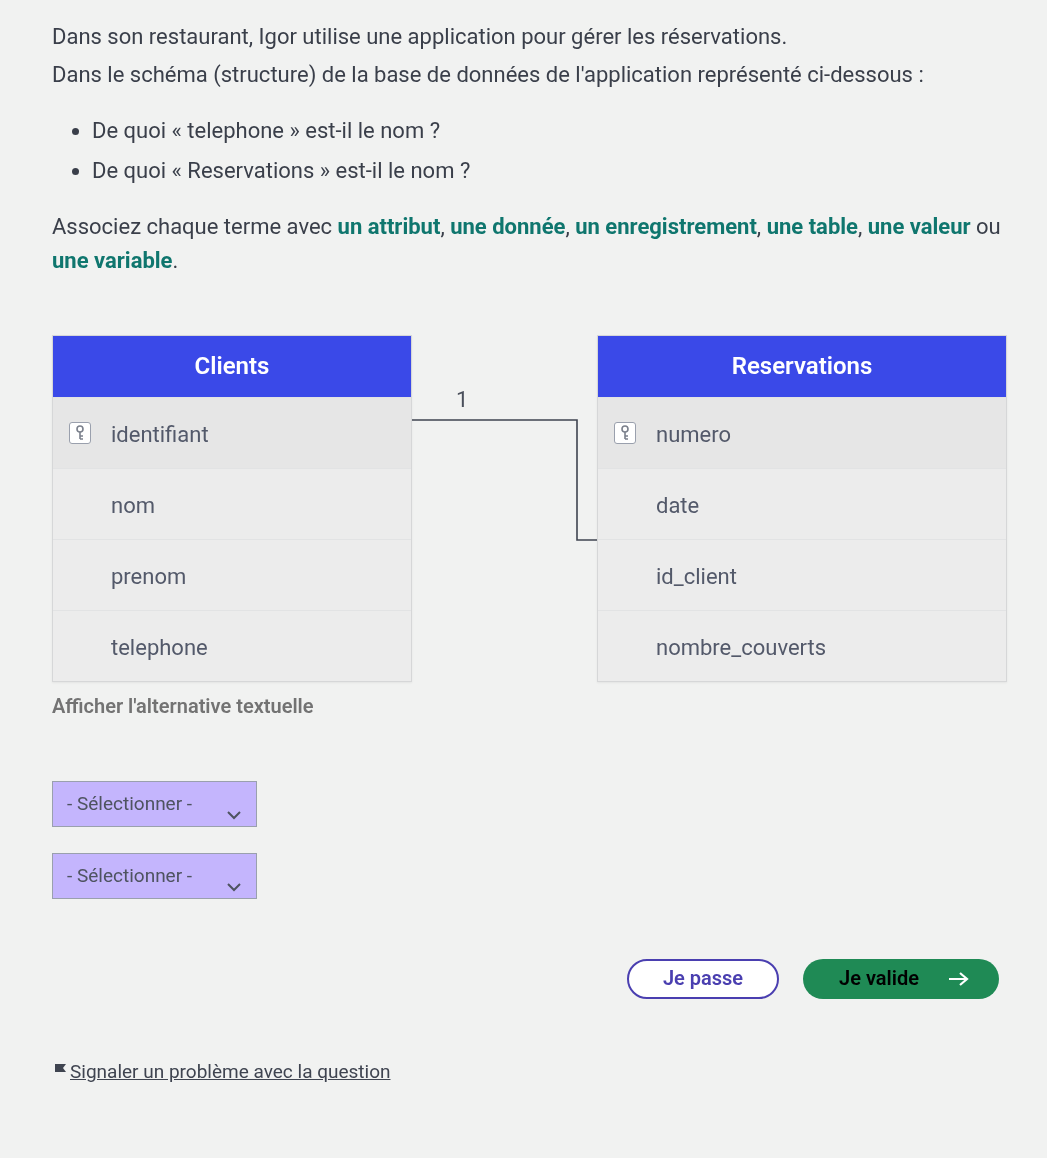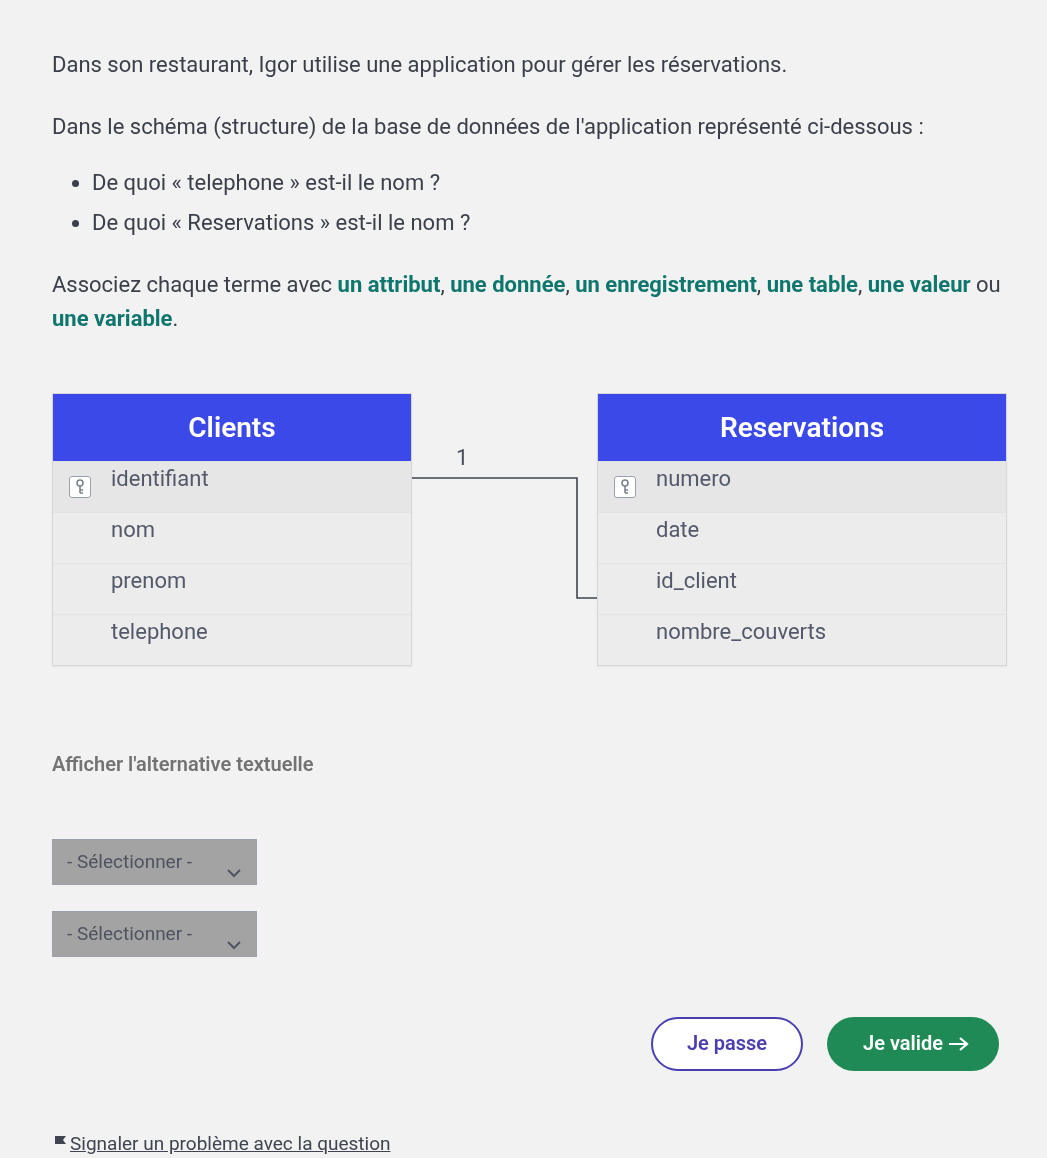--- a/index.html
+++ b/index.html
@@ -5,21 +5,21 @@
   * { box-sizing: border-box; margin: 0; padding: 0; }
   body {
     font-family: -apple-system, BlinkMacSystemFont, "Segoe UI", Roboto, Arial, sans-serif;
     background: #f1f2f1;
     color: #3a3f4a;
     width: 1047px;
     padding: 20px 40px 40px 52px;
     font-size: 22px;
     line-height: 1.55;
   }
-  .question-text p { margin-bottom: 4px; margin-top: 28px; }
+  .question-text p { margin-bottom: 4px; }
   .question-text ul { margin: 22px 0 22px 40px; }
   .question-text li { margin-bottom: 6px; }
   .assoc-line { margin-top: 6px; }
   .bold { font-weight: 700; color: #0f766e; }
 
   .schema-wrap {
     position: relative;
     margin-top: 56px;
     height: 310px;
   }
@@ -30,27 +30,27 @@
     background: #fff;
     box-shadow: 0 1px 2px rgba(0,0,0,0.06);
   }
   .table-left { left: 0; top: 0; }
   .table-right { right: 0; top: 0; width: 410px; }
   .table-header {
     background: #3a49e8;
     color: #fff;
     text-align: center;
     font-weight: 600;
-    font-size: 28px;
+    font-size: 24px;
     padding: 12px 8px;
   }
   .table-row {
     display: flex;
     align-items: center;
-    padding: 0 18px 16px 58px;
+    padding: 20px 18px 16px 58px;
     border-top: 1px solid #e2e3e4;
     font-size: 22px;
     color: #53596a;
     background: #ececec;
     position: relative;
   }
   .table-row.pk { background: #e6e6e6; }
   .key-icon {
     position: absolute;
     left: 16px;
@@ -94,21 +94,21 @@
     display: flex;
     align-items: center;
     gap: 10px;
     margin-bottom: 26px;
     font-size: 20px;
     color: #4e5360;
   }
   .select-box {
     position: relative;
     border: 1px solid #9aa0ad;
-    background: #a3a3a3;
+    background: #c4b5fd;
     height: 46px;
     display: flex;
     align-items: center;
     padding: 0 46px 0 14px;
     font-size: 19px;
     color: #4e5360;
     cursor: pointer;
     min-width: 205px;
   }
   .select-box .chev {
@@ -120,41 +120,41 @@
   .select-box .chev svg { width: 16px; height: 10px; stroke: #4e5360; fill: none; stroke-width: 2; }
 
   .footer-actions {
     margin-top: 60px;
     display: flex;
     justify-content: flex-end;
     gap: 24px;
     padding-right: 8px;
   }
   .btn {
-    height: 54px;
+    height: 40px;
     border-radius: 28px;
     font-size: 20px;
     font-weight: 600;
     display: inline-flex;
     align-items: center;
     justify-content: center;
     padding: 0 34px;
     cursor: pointer;
     white-space: nowrap;
   }
   .btn-skip {
     background: #fff;
     color: #4a3fb0;
     border: 2px solid #4a3fb0;
   }
   .btn-valid {
     background: #1f8a55;
-    color: #ffffff;
+    color: #000000;
     border: none;
-    gap: 4px;
+    gap: 28px;
     padding: 0 30px 0 36px;
   }
   .btn-valid svg { width: 22px; height: 14px; stroke: #fff; stroke-width: 2.2; fill: none; }
 
   .report-link {
     margin-top: 58px;
     display: inline-flex;
     align-items: center;
     color: #3f4450;
     font-size: 19px;

